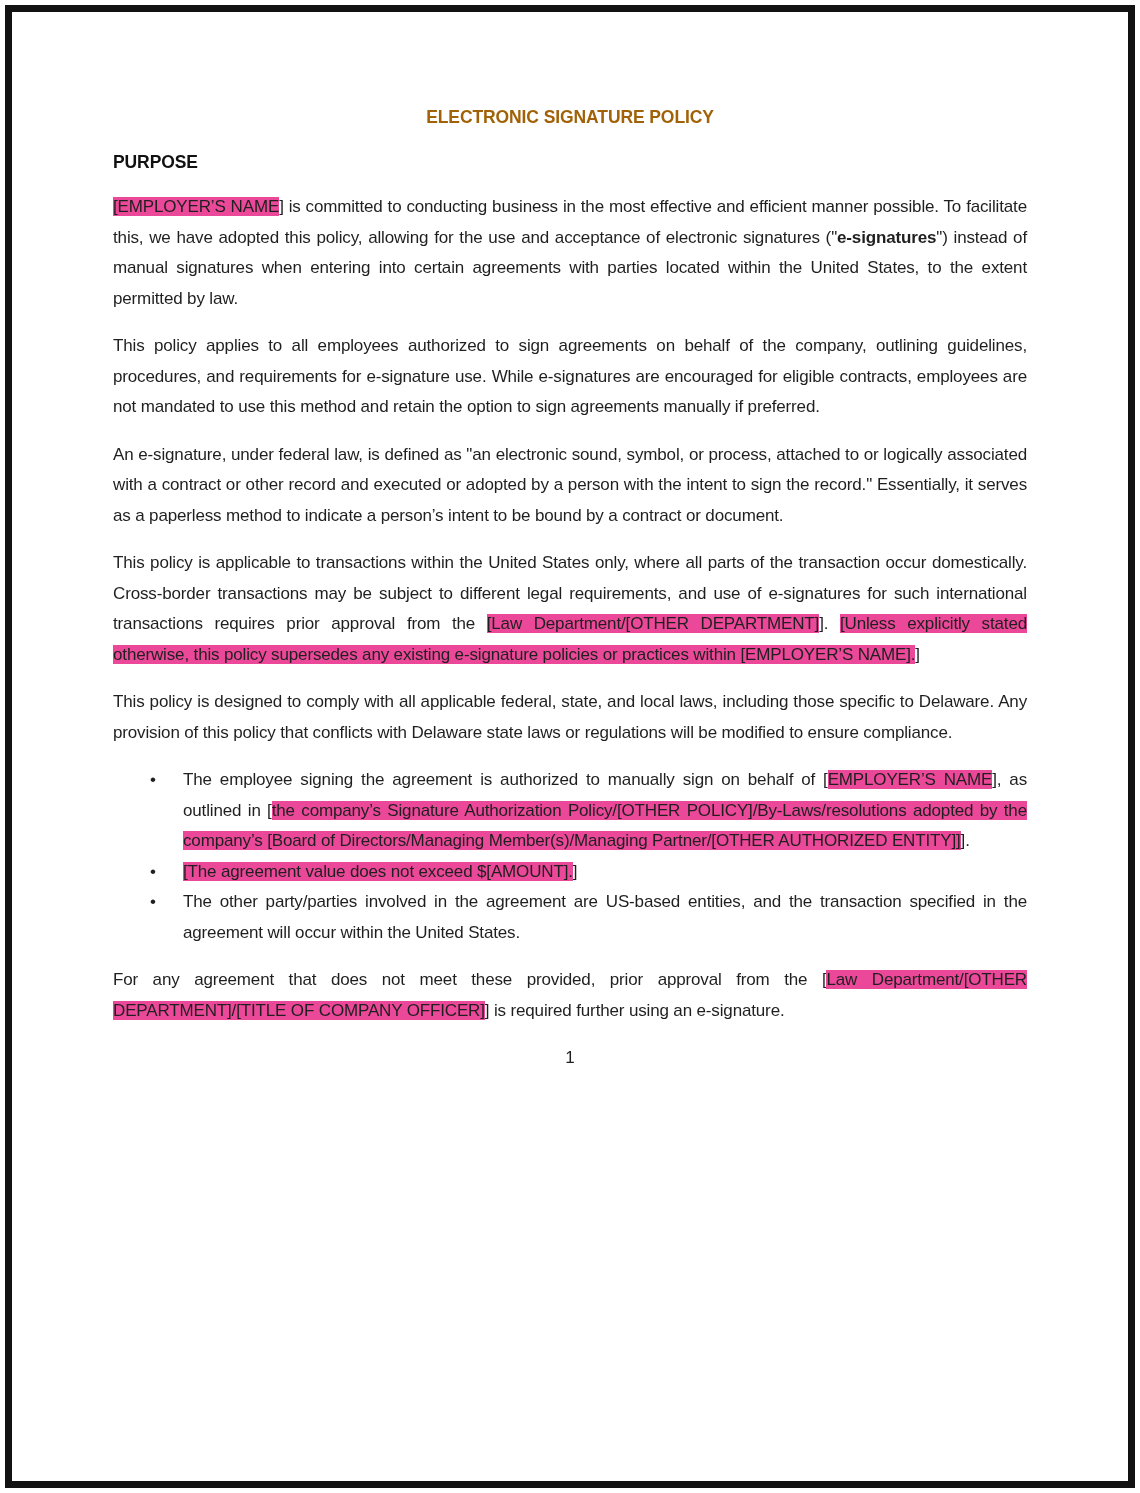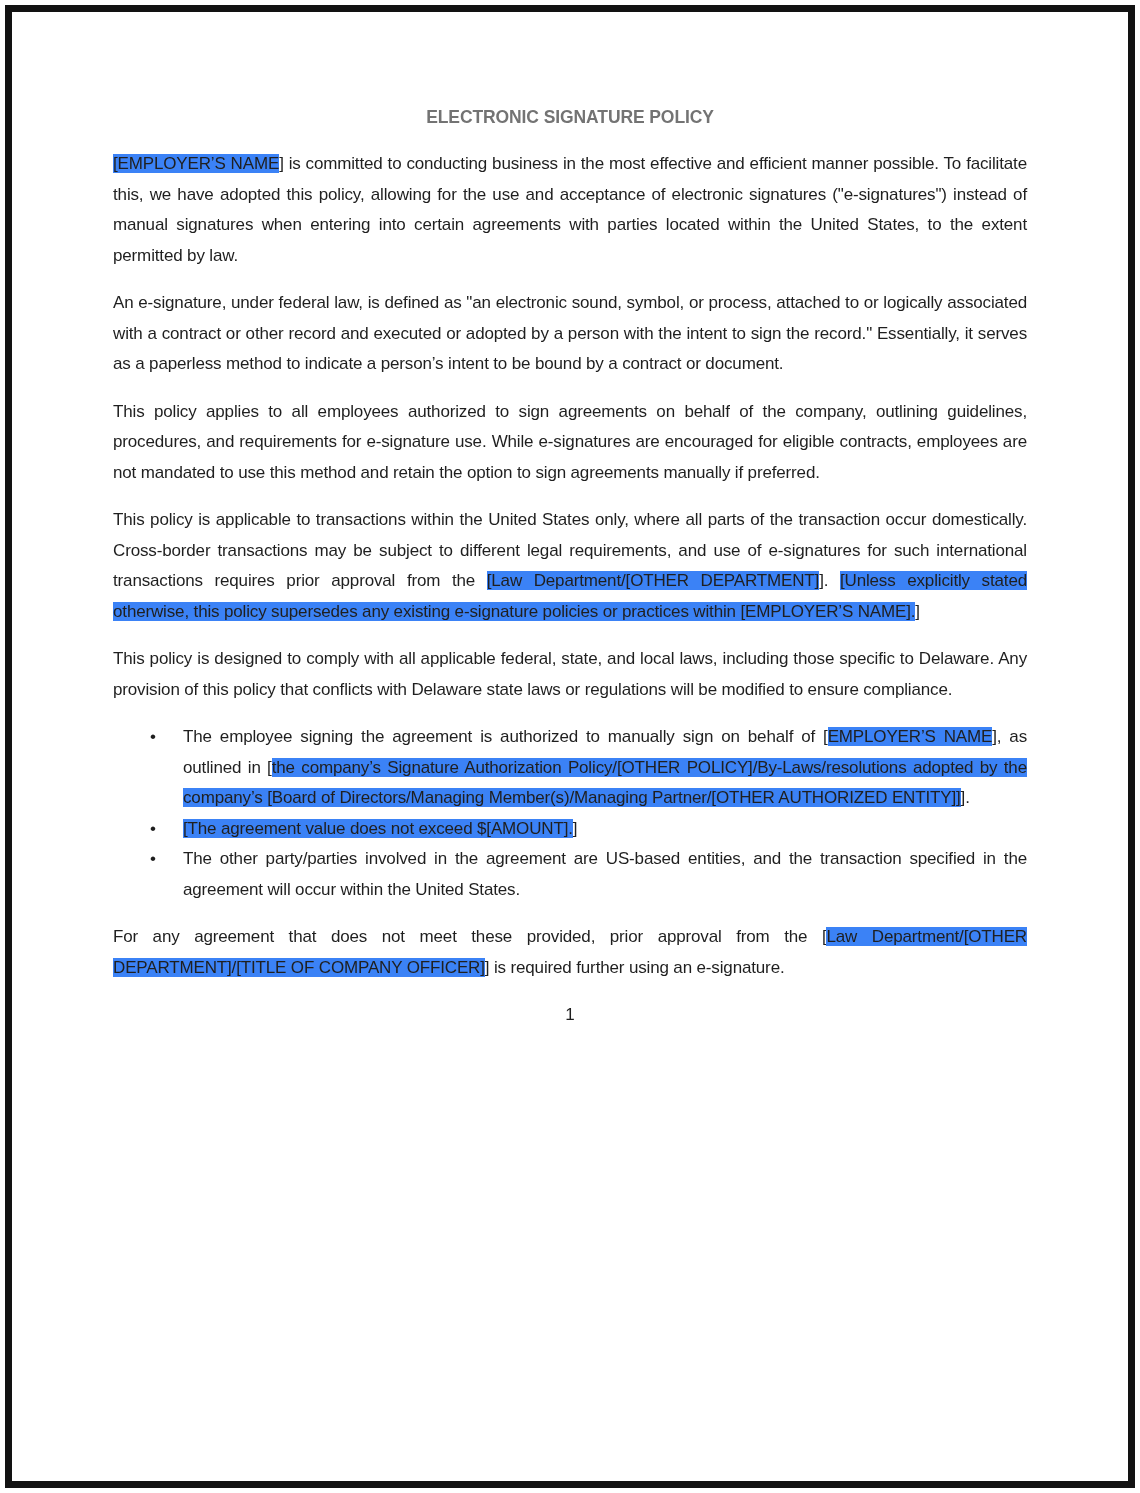--- a/index.html
+++ b/index.html
@@ -34,21 +34,21 @@
     font-size: 17px;
     line-height: 30.5px;
     letter-spacing: -0.15px;
   }
   .doc-title {
     text-align: center;
     font-weight: bold;
     font-size: 17.5px;
     line-height: 26px;
     margin: 0 0 19px 0;
-    color: #737373;
+    color: #a16207;
     letter-spacing: -0.1px;
   }
   .doc h2 {
     font-weight: bold;
     font-size: 17.5px;
     line-height: 26px;
     margin: 0 0 17px 0;
     color: #111;
     letter-spacing: -0.1px;
   }
@@ -66,43 +66,44 @@
     padding-left: 70px;
     text-align: justify;
   }
   .doc ul.bullet-list li::before {
     content: "\2022";
     position: absolute;
     left: 37px;
     top: 0;
   }
   .hl {
-    background: #3b82f6;
+    background: #ec4899;
   }
   .b {
-    font-weight: normal;
+    font-weight: bold;
   }
   .page-number {
     text-align: center;
     margin-top: 12px;
     letter-spacing: 0;
   }
 </style>
 </head>
 <body>
 
 <div class="page-frame"></div>
 
 <div class="doc">
   <div class="doc-title">ELECTRONIC SIGNATURE POLICY</div>
 
   <div>
+      <h2><span>PURPOSE</span></h2>
       <p><span class="hl">[EMPLOYER’S NAME</span><span>] is committed to conducting business in the most effective and efficient manner possible. To facilitate this, we have adopted this policy, allowing for the use and acceptance of electronic signatures ("</span><span class="b">e-signatures</span><span>") instead of manual signatures when entering into certain agreements with parties located within the United States, to the extent permitted by law.</span></p>
+      <p><span>This policy applies to all employees authorized to sign agreements on behalf of the company, outlining guidelines, procedures, and requirements for e-signature use. While e-signatures are encouraged for eligible contracts, employees are not mandated to use this method and retain the option to sign agreements manually if preferred.</span></p>
       <p><span>An e-signature, under federal law, is defined as "an electronic sound, symbol, or process, attached to or logically associated with a contract or other record and executed or adopted by a person with the intent to sign the record." Essentially, it serves as a paperless method to indicate a person’s intent to be bound by a contract or document.</span></p>
-      <p><span>This policy applies to all employees authorized to sign agreements on behalf of the company, outlining guidelines, procedures, and requirements for e-signature use. While e-signatures are encouraged for eligible contracts, employees are not mandated to use this method and retain the option to sign agreements manually if preferred.</span></p>
       <p><span>This policy is applicable to transactions within the United States only, where all parts of the transaction occur domestically. Cross-border transactions may be subject to different legal requirements, and use of e-signatures for such international transactions requires prior approval from the </span><span class="hl">[Law Department/[OTHER DEPARTMENT]</span><span>]. </span><span class="hl">[Unless explicitly stated otherwise, this policy supersedes any existing e-signature policies or practices within [EMPLOYER’S NAME].</span><span>]</span></p>
       <p><span>This policy is designed to comply with all applicable federal, state, and local laws, including those specific to Delaware. Any provision of this policy that conflicts with Delaware state laws or regulations will be modified to ensure compliance.</span></p>
       <ul class="bullet-list">
         <li><span>The employee signing the agreement is authorized to manually sign on behalf of [</span><span class="hl">EMPLOYER’S NAME</span><span>], as outlined in [</span><span class="hl">the company’s Signature Authorization Policy/[OTHER POLICY]/By-Laws/resolutions adopted by the company’s [Board of Directors/Managing Member(s)/Managing Partner/[OTHER AUTHORIZED ENTITY]]</span><span>].</span></li>
         <li><span class="hl">[The agreement value does not exceed $[AMOUNT].</span><span>]</span></li>
         <li><span>The other party/parties involved in the agreement are US-based entities, and the transaction specified in the agreement will occur within the United States.</span></li>
       </ul>
       <p><span>For any agreement that does not meet these provided, prior approval from the [</span><span class="hl">Law Department/[OTHER DEPARTMENT]/[TITLE OF COMPANY OFFICER]</span><span>] is required further using an e-signature.</span></p>
     </div>
 

